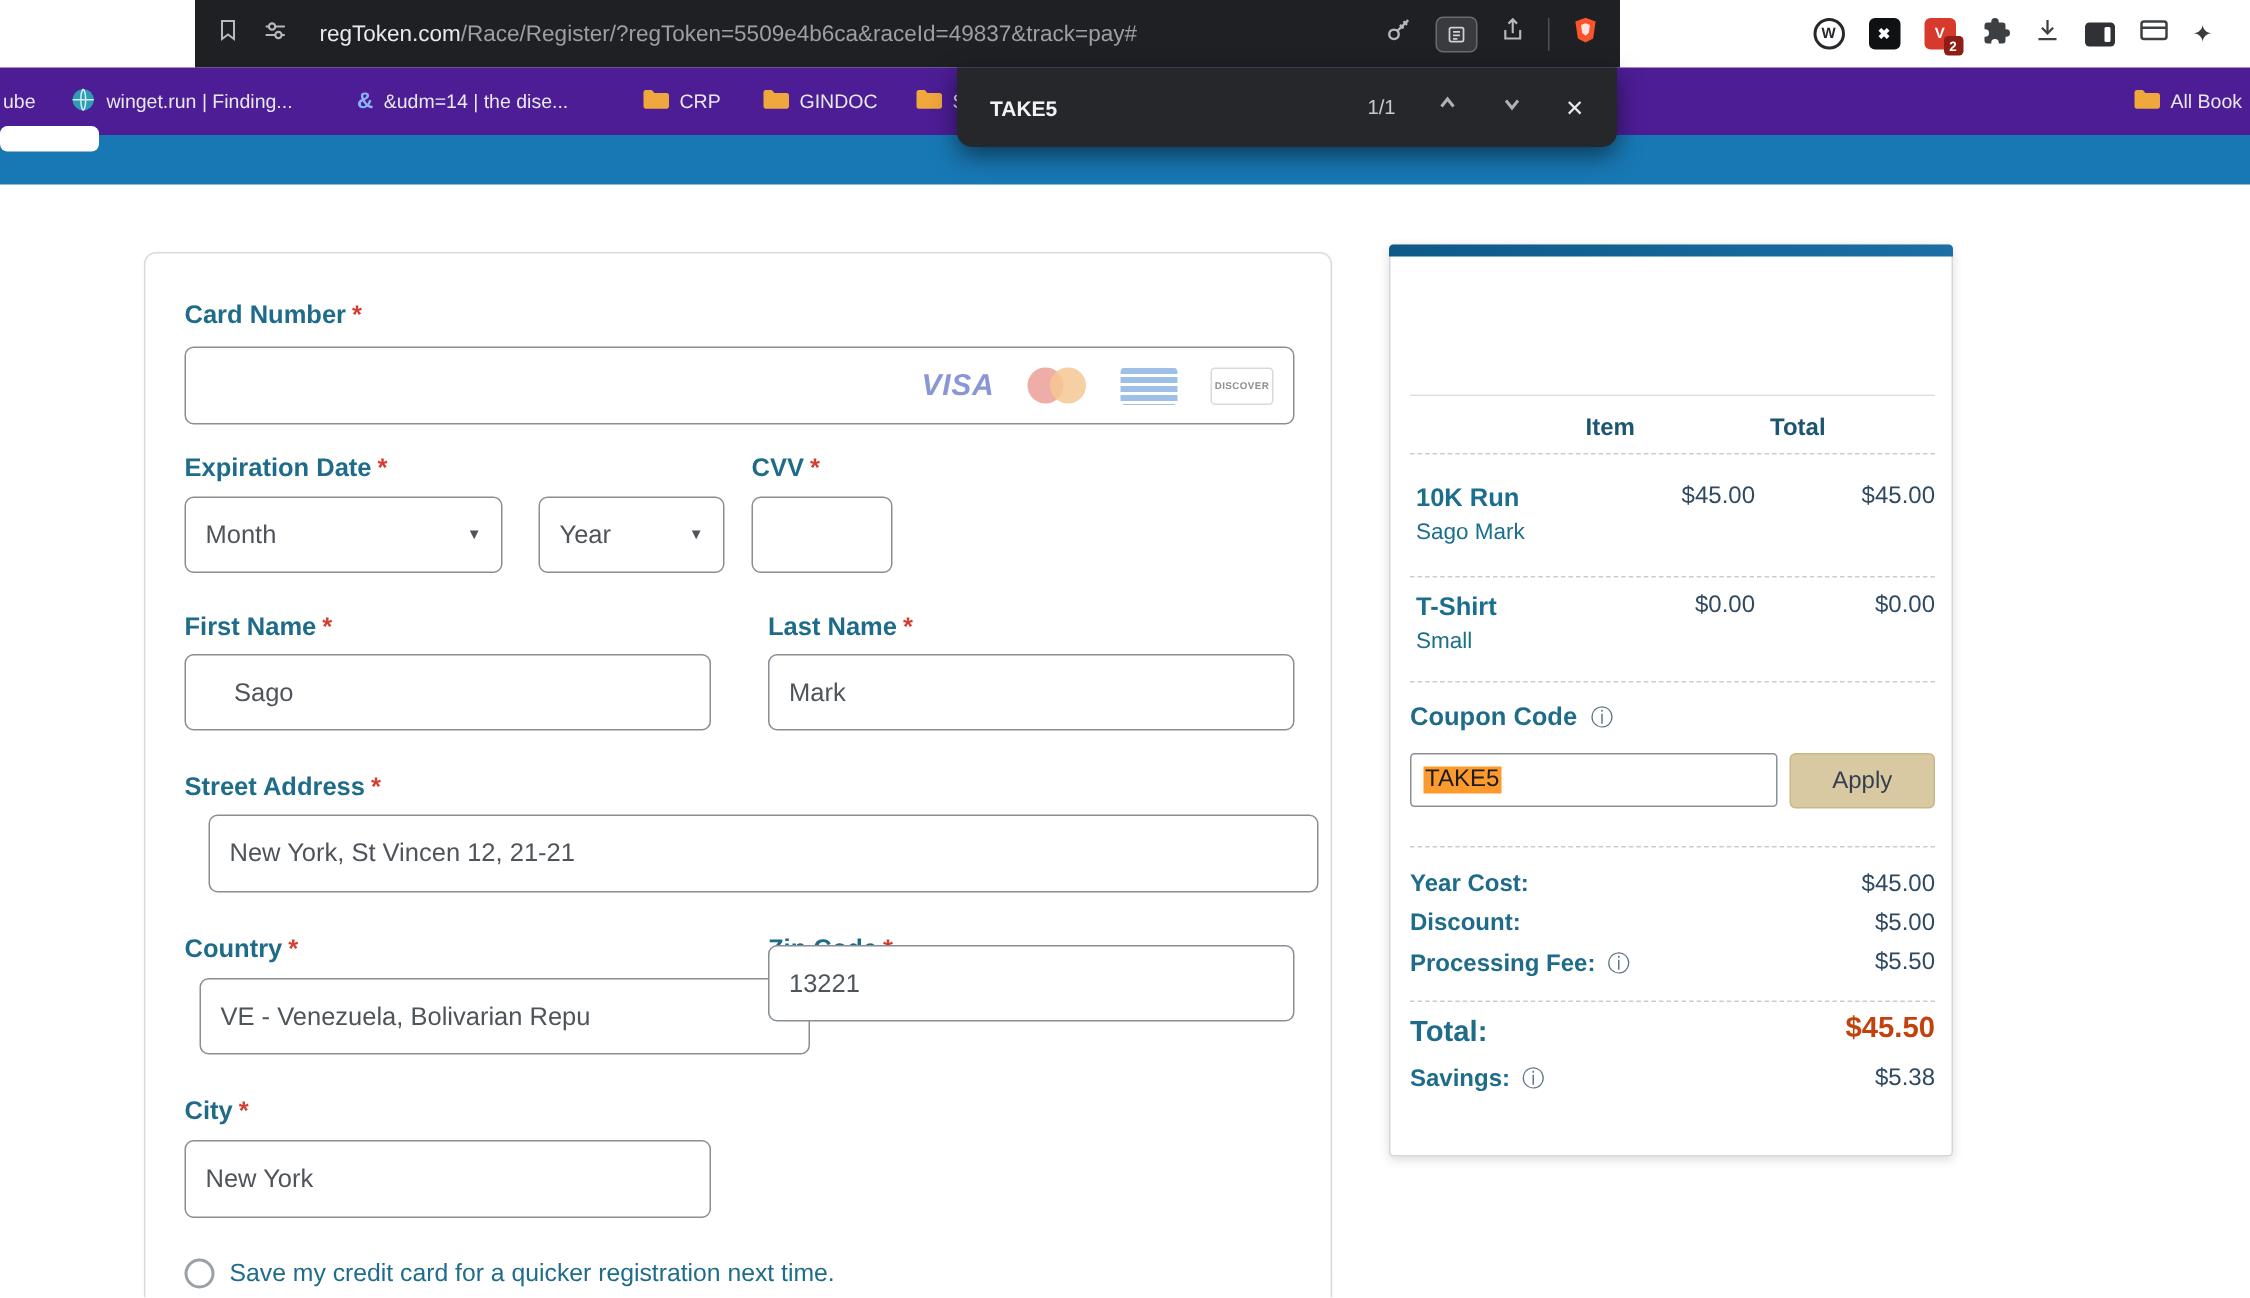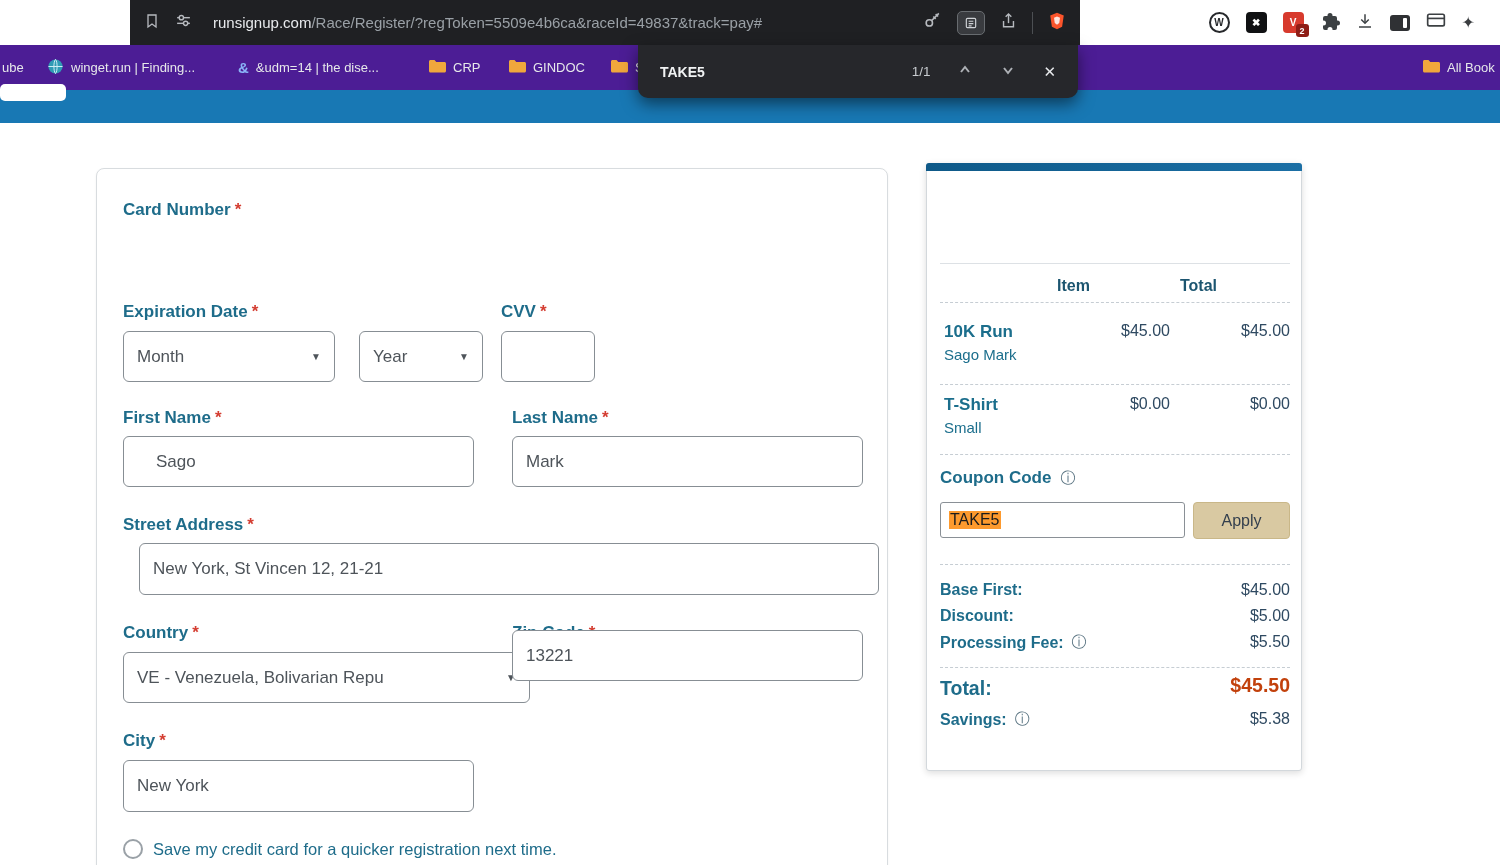--- a/index.html
+++ b/index.html
@@ -92,21 +92,21 @@
           </svg>
       </span>
       <span>
         <svg width="17" height="17" viewBox="0 0 24 24" fill="none" stroke="#b6b9be" stroke-width="2">
             <line x1="3" y1="8" x2="21" y2="8"></line>
             <circle cx="9" cy="8" r="3" fill="#1f2023"></circle>
             <line x1="3" y1="16" x2="21" y2="16"></line>
             <circle cx="15" cy="16" r="3" fill="#1f2023"></circle>
           </svg>
       </span>
-      <div class="url"><span class="host">runsignup.com</span><span>/Race/Register/?regToken=5509e4b6ca&amp;raceId=49837&amp;track=pay#</span></div>
+      <div class="url"><span class="host">regToken.com</span><span>/Race/Register/?regToken=5509e4b6ca&amp;raceId=49837&amp;track=pay#</span></div>
       <span>
         <svg width="19" height="19" viewBox="0 0 24 24" fill="none" stroke="#b6b9be" stroke-width="2">
             <circle cx="8" cy="15" r="4"></circle>
             <path d="M11 12l9-9"></path>
             <path d="M16 4l3 3"></path>
             <path d="M13 7l3 3"></path>
           </svg>
       </span>
       <span class="boxed">
         <svg width="14" height="14" viewBox="0 0 24 24" fill="none" stroke="#cfd2d6" stroke-width="2">
@@ -214,20 +214,31 @@
       <span><svg width="16" height="16" viewBox="0 0 16 16" fill="none" stroke="#aeb1b6" stroke-width="2">
             <polyline points="4,6 8,11 12,6"></polyline>
           </svg></span>
       <span class="find-x">✕</span>
     </div>
   </div>
 
   <div class="fcard">
 
     <div class="lbl" style="left:26px;top:31px"><span>Card Number</span><span class="req">*</span></div>
+    <div class="inp" style="left:26px;top:62px;width:740px;height:52px">
+      <span class="card-ics">
+        <span class="visa">VISA</span>
+        <span class="mc">
+            <i class="c1"></i>
+            <i class="c2"></i>
+          </span>
+        <span class="amex"></span>
+        <span class="disc">DISCOVER</span>
+      </span>
+    </div>
 
     <div class="lbl" style="left:26px;top:133px"><span>Expiration Date</span><span class="req">*</span></div>
     <div class="inp selbox" style="left:26px;top:162px;width:212px;height:51px">
         <span>Month</span>
         <span class="chev">▼</span>
       </div>
     <div class="inp selbox" style="left:262px;top:162px;width:124px;height:51px">
         <span>Year</span>
         <span class="chev">▼</span>
       </div>
@@ -238,21 +249,21 @@
     <div class="lbl" style="left:26px;top:239px"><span>First Name</span><span class="req">*</span></div>
     <input class="inp" style="left: 26px; top: 267px; width: 351px; height: 51px; padding-left: 32px;" value="Sago">
 
     <div class="lbl" style="left:415px;top:239px"><span>Last Name</span><span class="req">*</span></div>
     <input class="inp" style="left: 415px; top: 267px; width: 351px; height: 51px;" value="Mark">
 
     <div class="lbl" style="left:26px;top:346px"><span>Street Address</span><span class="req">*</span></div>
     <input class="inp" style="left: 26px; top: 374px; width: 740px; height: 52px; margin-left: 16px;" value="New York, St Vincen 12, 21-21">
 
     <div class="lbl" style="left:26px;top:454px"><span>Country</span><span class="req">*</span></div>
-    <div class="inp selbox" style="left:26px;top:483px;width:407px;height:51px">
+    <div class="inp selbox" style="left:36px;top:483px;width:407px;height:51px">
         <span>VE - Venezuela, Bolivarian Repu</span>
         <span class="chev">▼</span>
       </div>
 
     <div class="lbl" style="left:415px;top:454px"><span>Zip Code</span><span class="req">*</span></div>
     <input class="inp" style="left: 415px; top: 461px; width: 351px; height: 51px;" value="13221">
 
     <div class="lbl" style="left:26px;top:562px"><span>City</span><span class="req">*</span></div>
     <input class="inp" style="left: 26px; top: 591px; width: 351px; height: 52px;" value="New York">
 
@@ -290,21 +301,21 @@
       <span class="info">ⓘ</span>
     </div>
     <div class="coupon">
         <span class="hl">TAKE5</span>
       </div>
     <div class="apply">Apply</div>
 
     <div class="dash" style="top:400px"></div>
 
     <div class="tlabel" style="top:417px">
-        <span>Base First:</span>
+        <span>Year Cost:</span>
       </div>
     <div class="tval" style="top:417px">$45.00</div>
 
     <div class="tlabel" style="top:443px">
         <span>Discount:</span>
       </div>
     <div class="tval" style="top:443px">$5.00</div>
 
     <div class="tlabel" style="top:469px">
         <span>Processing Fee:</span>

